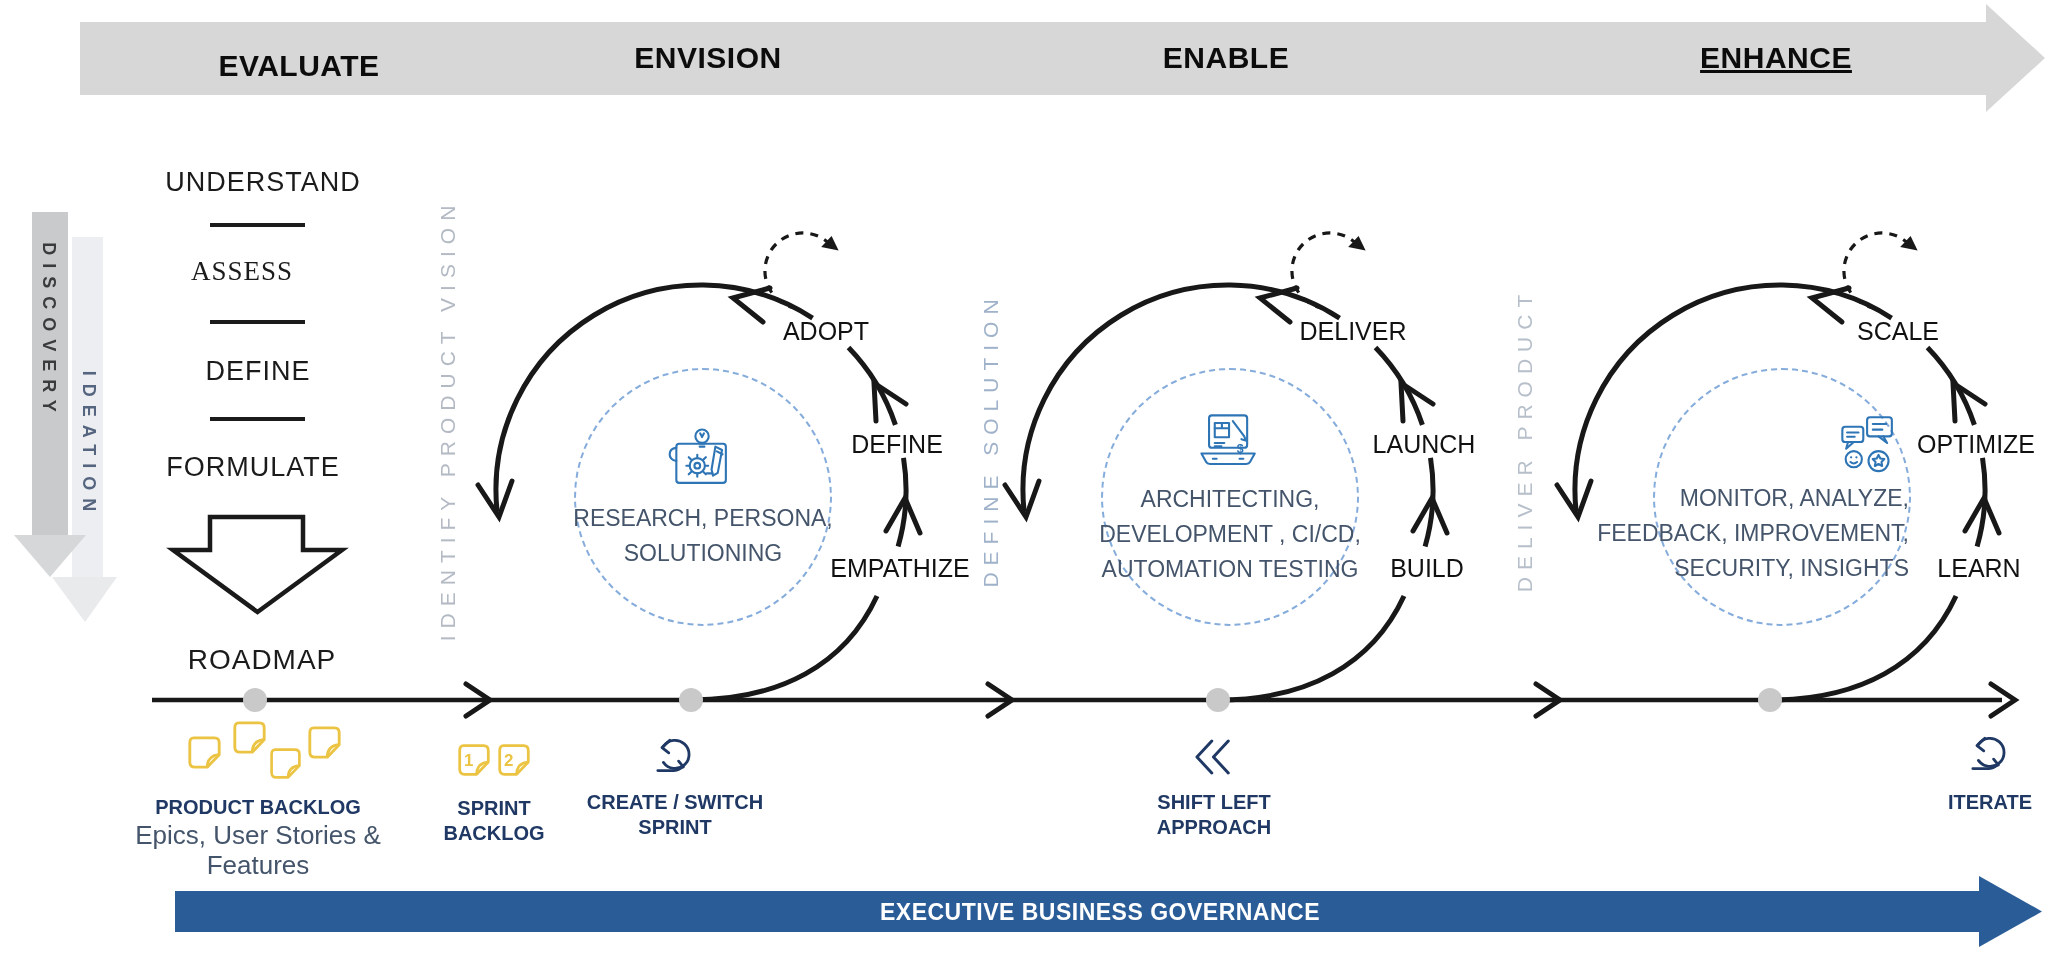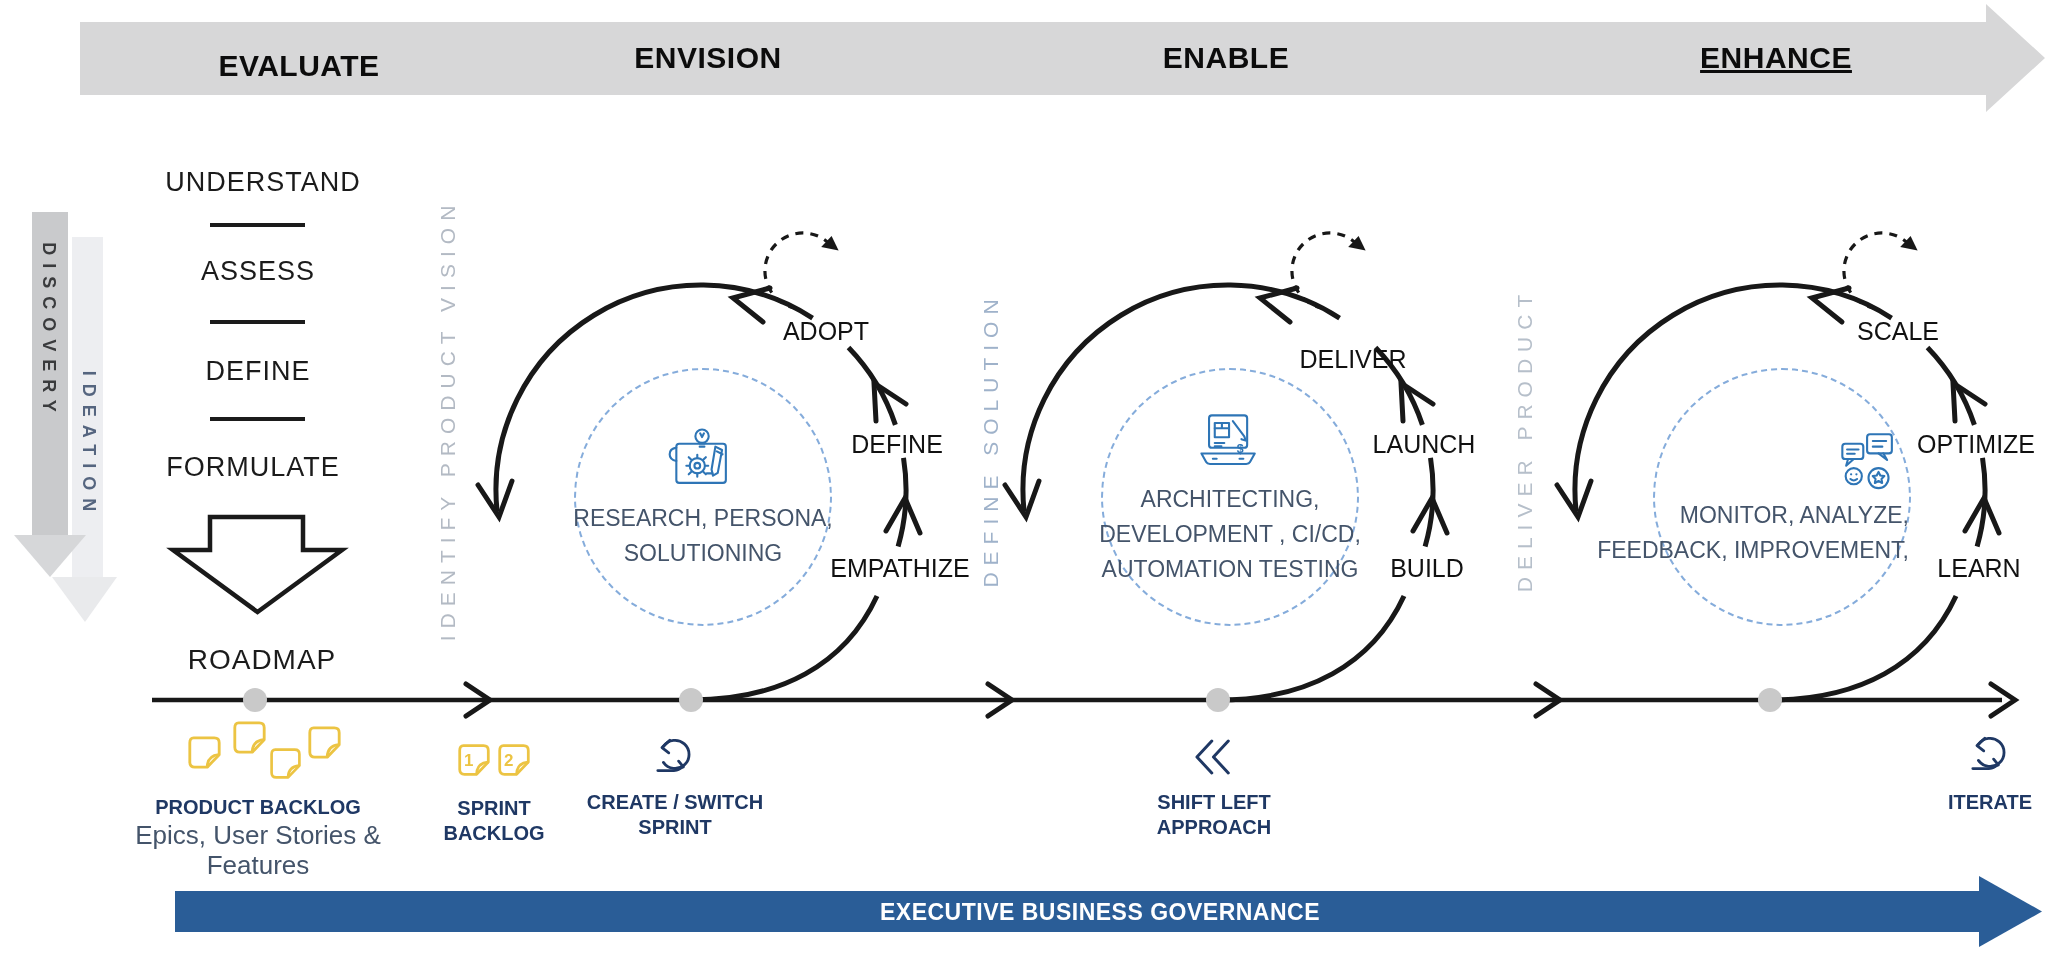--- a/index.html
+++ b/index.html
@@ -126,21 +126,21 @@
 
 <div class="abs ctr phase-label" style="left:286px;top:66px;margin-left:13px;">EVALUATE</div>
 <div class="abs ctr phase-label" style="left:708px;top:58px;">ENVISION</div>
 <div class="abs ctr phase-label" style="left:1226px;top:58px;">ENABLE</div>
 <div class="abs ctr phase-label" style="left:1776px;top:58px;text-decoration:underline;">ENHANCE</div>
 
 <div class="abs rot-down vflow discovery" style="left:48px;top:331px;">DISCOVERY</div>
 <div class="abs rot-down vflow ideation" style="left:88px;top:445px;">IDEATION</div>
 
 <div class="abs ctr step-label" style="left:263px;top:182px;">UNDERSTAND</div>
-<div class="abs ctr step-label" style="left:258px;top:271px;">ASSESS</div>
+<div class="abs ctr step-label" style="left:242px;top:271px;font-family:Liberation Serif, serif;">ASSESS</div>
 <div class="abs ctr step-label" style="left:258px;top:371px;">DEFINE</div>
 <div class="abs ctr step-label" style="left:253px;top:467px;">FORMULATE</div>
 <div class="abs ctr roadmap-label" style="left:262px;top:660px;">ROADMAP</div>
 
 <div class="abs rot-up vloop c1" style="left:448px;top:420px;">IDENTIFY PRODUCT VISION</div>
 <div class="abs ctr stage-label" style="left:826px;top:331px;">ADOPT</div>
 <div class="abs ctr stage-label" style="left:897px;top:444px;">DEFINE</div>
 <div class="abs ctr stage-label" style="left:900px;top:568px;">EMPATHIZE</div>
 <div class="abs loop-circle" style="left:574px;top:368px;">
   <svg width="80" height="74" viewBox="0 0 84 76">
@@ -155,21 +155,21 @@
       <path d="M36 32.5 V36 M36 52 v3.5 M24.5 44 H28 M44 44 h3.5 M29.5 37.5 l-2.5 -2.5 M42.5 50.5 l2.5 2.5 M42.5 37.5 l2.5 -2.5 M29.5 50.5 l-2.5 2.5"></path>
       <path d="M46 52 h6"></path>
       <path d="M55 24 l7 3.5 -4.5 24 -5 3 -1.5 -6.5 z M56.5 29 l6 3"></path>
     </g>
   </svg>
   <span class="line">RESEARCH, PERSONA,</span>
   <span class="line">SOLUTIONING</span>
 </div>
 
 <div class="abs rot-up vloop c2" style="left:991px;top:440px;">DEFINE SOLUTION</div>
-<div class="abs ctr stage-label" style="left:1353px;top:331px;margin-top:28px;">DELIVER</div>
+<div class="abs ctr stage-label" style="left:1353px;top:331px;">DELIVER</div>
 <div class="abs ctr stage-label" style="left:1424px;top:444px;">LAUNCH</div>
 <div class="abs ctr stage-label" style="left:1427px;top:568px;">BUILD</div>
 <div class="abs loop-circle" style="left:1101px;top:368px;">
   <svg width="80" height="70" viewBox="0 0 84 70">
     <g class="ic-blue">
       <rect x="20" y="6" width="40" height="34" rx="3"></rect>
       <path d="M12 46 h56 l-5 9 q-1 2 -4 2 h-38 q-3 0 -4 -2 z"></path>
       <path d="M24 51.5 h4 M52 51.5 h4"></path>
       <rect x="26" y="14" width="15" height="15"></rect>
       <path d="M26 19.5 h15 M33.5 14 v5.5"></path>
@@ -199,20 +199,21 @@
       <circle cx="26" cy="52" r="8.5"></circle>
       <path d="M22.5 55 q3.5 3 7 0"></path>
       <circle cx="52" cy="54" r="10.5"></circle>
       <path d="M52 47.5 l1.9 3.8 4.2 .6 -3 3 .7 4.2 -3.8 -2 -3.8 2 .7 -4.2 -3 -3 4.2 -.6 z"></path>
     </g>
     <circle cx="23.2" cy="50" r="1.2" fill="#2e75b6"></circle>
     <circle cx="28.8" cy="50" r="1.2" fill="#2e75b6"></circle>
   </svg>
   <span class="line">MONITOR, ANALYZE,</span>
   <span class="line">FEEDBACK, IMPROVEMENT,</span>
+  <span class="line">SECURITY, INSIGHTS</span>
 </div>
 
 <div class="abs milestone" style="left:258px;top:716px;width:260px;">
   <div class="icons" style="height:70px;position:relative;">
     <svg class="abs" style="left:58px;top:18px;" width="37" height="37" viewBox="0 0 34 34">
         <path class="ic-yellow" d="M7 3.5 H26 Q30.5 3.5 30.5 8 V19 L19.5 30.5 H8 Q3.5 30.5 3.5 26 V8 Q3.5 3.5 7 3.5 Z"></path>
         <path class="ic-yellow" d="M30 19 Q20 20 19.5 30"></path>
       </svg>
     <svg class="abs" style="left:103px;top:3px;" width="37" height="37" viewBox="0 0 34 34">
         <path class="ic-yellow" d="M7 3.5 H26 Q30.5 3.5 30.5 8 V19 L19.5 30.5 H8 Q3.5 30.5 3.5 26 V8 Q3.5 3.5 7 3.5 Z"></path>

